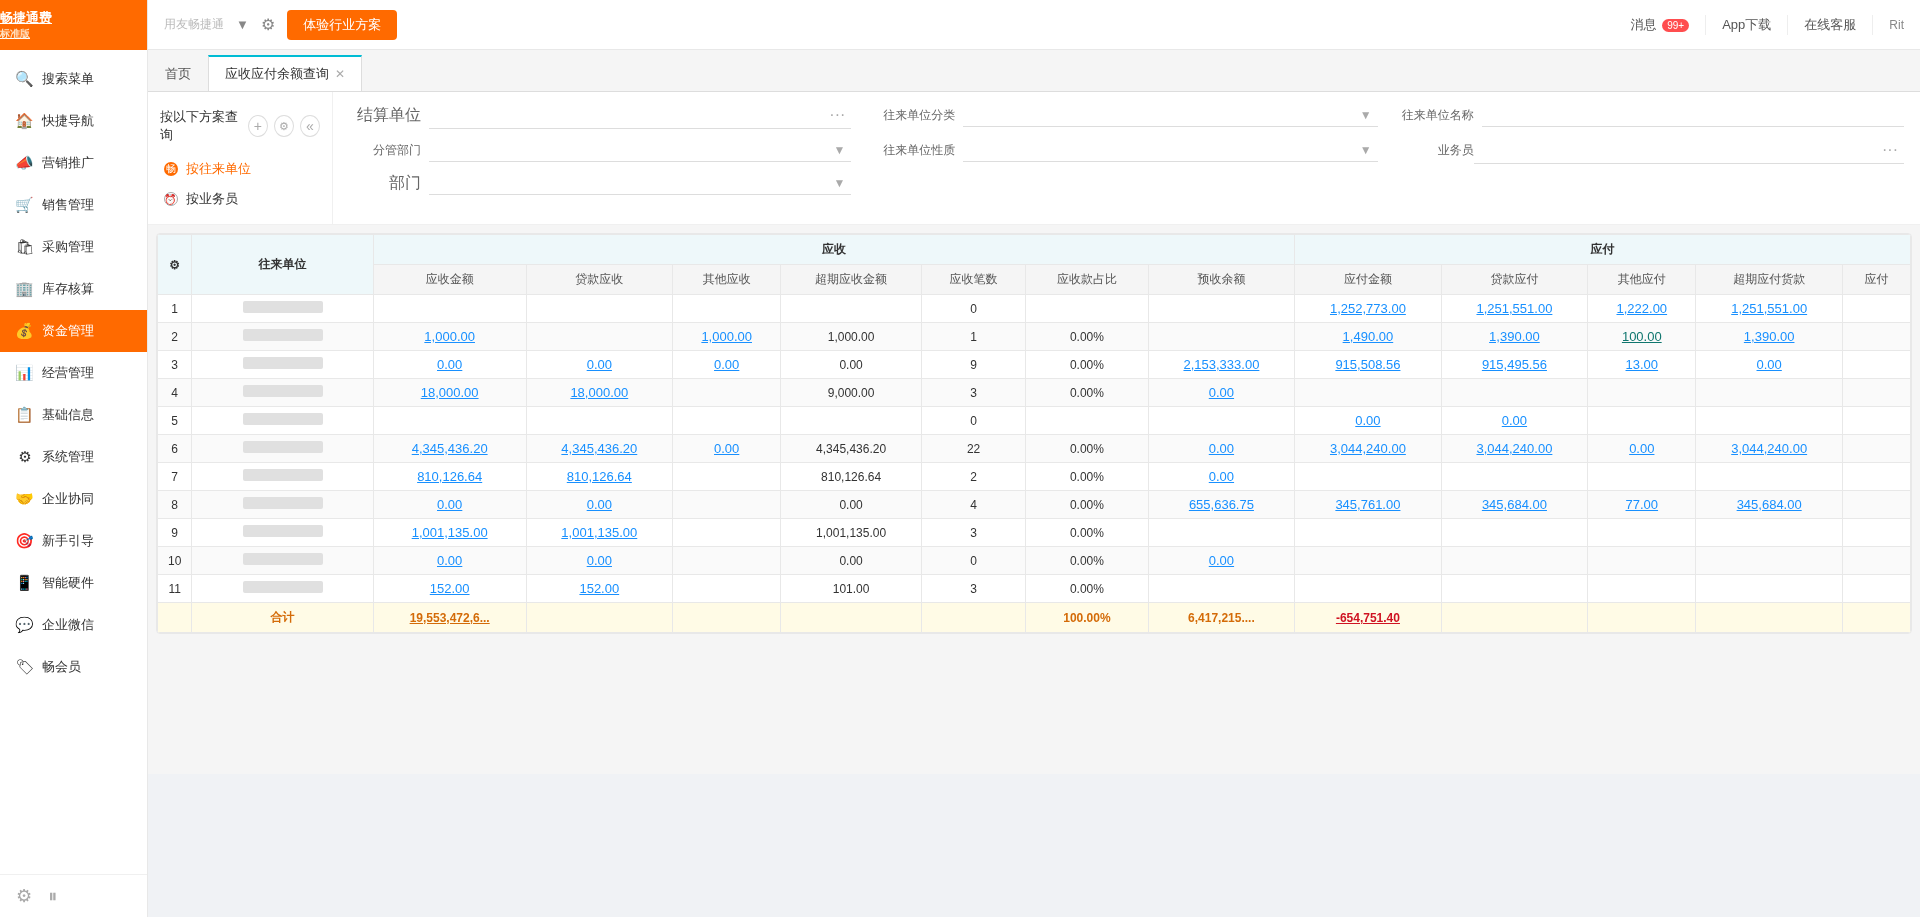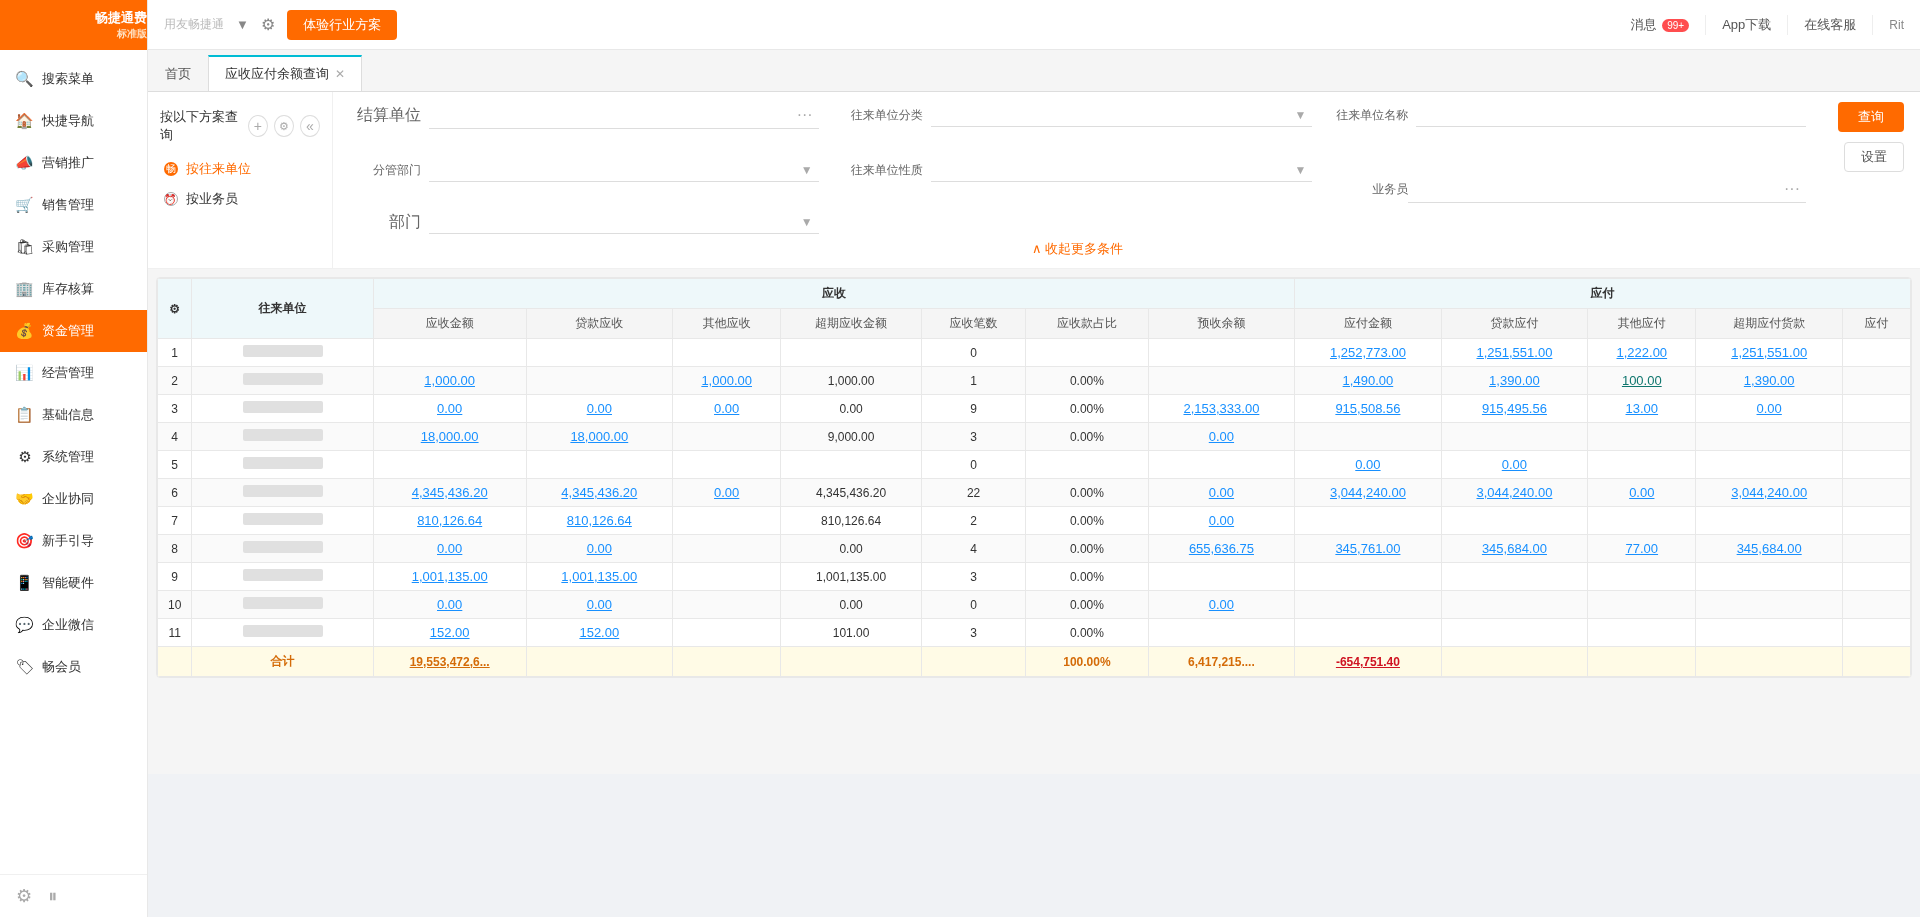--- a/index.html
+++ b/index.html
@@ -1,20 +1,20 @@
 <!DOCTYPE html>
 <html><head>
   <meta charset="utf-8">
   <style>
     * { box-sizing: border-box; margin: 0; padding: 0; font-family: 'Microsoft YaHei', Arial, sans-serif; font-size: 13px; }
     body { background: #f0f2f5; width: 1920px; height: 917px; overflow: hidden; display: flex; }
 
     
     .sidebar { width: 148px; min-width: 148px; background: #fff; display: flex; flex-direction: column; border-right: 1px solid #e8e8e8; height: 917px; }
-    .sidebar-logo { background: #ff6a00; height: 50px; display: flex; align-items: flex-end; justify-content: center; color: #fff; font-size: 14px; font-weight: bold; flex-direction: column; }
+    .sidebar-logo { background: #ff6a00; height: 50px; display: flex; align-items: flex-start; justify-content: center; color: #fff; font-size: 14px; font-weight: bold; flex-direction: column; text-decoration: underline; }
     .sidebar-logo-sub { font-size: 10px; color: #ffe0c0; }
     .sidebar-item { display: flex; align-items: center; padding: 12px 16px; cursor: pointer; color: #333; gap: 8px; border-bottom: none; }
     .sidebar-item.active { background: #ff6a00; color: #fff; border-radius: 0; }
     .sidebar-item .icon { width: 18px; height: 18px; display: flex; align-items: center; justify-content: center; font-size: 15px; }
     .sidebar-footer { margin-top: auto; display: flex; border-top: 1px solid #f0f0f0; padding: 10px 16px; align-items: center; gap: 16px; }
 
     
     .main-area { flex: 1; display: flex; flex-direction: column; height: 774px; overflow: hidden; }
     .topbar { height: 50px; background: #fff; display: flex; align-items: center; padding: 0 16px; border-bottom: 1px solid #e8e8e8; gap: 12px; }
     .topbar-brand { color: #bbb; font-size: 12px; }
@@ -221,46 +221,38 @@
               <span style="color:#aaa;font-size:12px;">▼</span>
             </div>
           </div>
           <div style="display:flex;align-items:center;gap:8px;">
             <span style="min-width:80px;text-align:right;color:#666;font-size:12px;">往来单位性质</span>
             <div style="flex:1;border-bottom:1px solid #ddd;padding:4px 6px;display:flex;align-items:center;cursor:pointer;">
               <span style="flex:1;"></span>
               <span style="color:#aaa;font-size:12px;">▼</span>
             </div>
           </div>
-          <div style="display:flex;align-items:center;margin-top:39px;">
+          <div style="display:flex;align-items:center;">
             <span style="min-width:72px;text-align:right;color:#666;font-size:12px;">业务员</span>
             <div style="flex:1;border-bottom:1px solid #ddd;padding:4px 6px;display:flex;align-items:center;cursor:pointer;">
               <span style="flex:1;"></span>
               <span style="color:#aaa;font-size:16px;">···</span>
             </div>
           </div>
 
           <div style="display:flex;align-items:center;gap:8px;">
             <span style="min-width:72px;text-align:right;color:#666;font-size:16px;">部门</span>
             <div style="flex:1;border-bottom:1px solid #ddd;padding:4px 6px;display:flex;align-items:center;cursor:pointer;">
               <span style="flex:1;"></span>
               <span style="color:#aaa;font-size:12px;">▼</span>
             </div>
           </div>
         </div>
-        <div style="text-align:center;color:#ff6a00;font-size:12px;cursor:pointer;margin-top:2px;">
-          <span>∧</span>
-          <span>收起更多条件</span>
-        </div>
-      </div>
-
-      <div style="display:flex;flex-direction:column;align-items:flex-end;justify-content:flex-start;gap:6px;padding:10px 16px;min-width:90px;">
-        <button class="query-btn">查询</button>
-        <button class="set-btn">设置</button>
-      </div>
+      </div>
+
     </div>
 
     <div class="table-container">
       <table>
         <thead>
           <tr class="table-group-header">
             <th rowspan="2" style="width:32px;">⚙</th>
             <th rowspan="2" style="min-width:120px;">往来单位</th>
             <th colspan="7">应收</th>
             <th colspan="5">应付</th>

